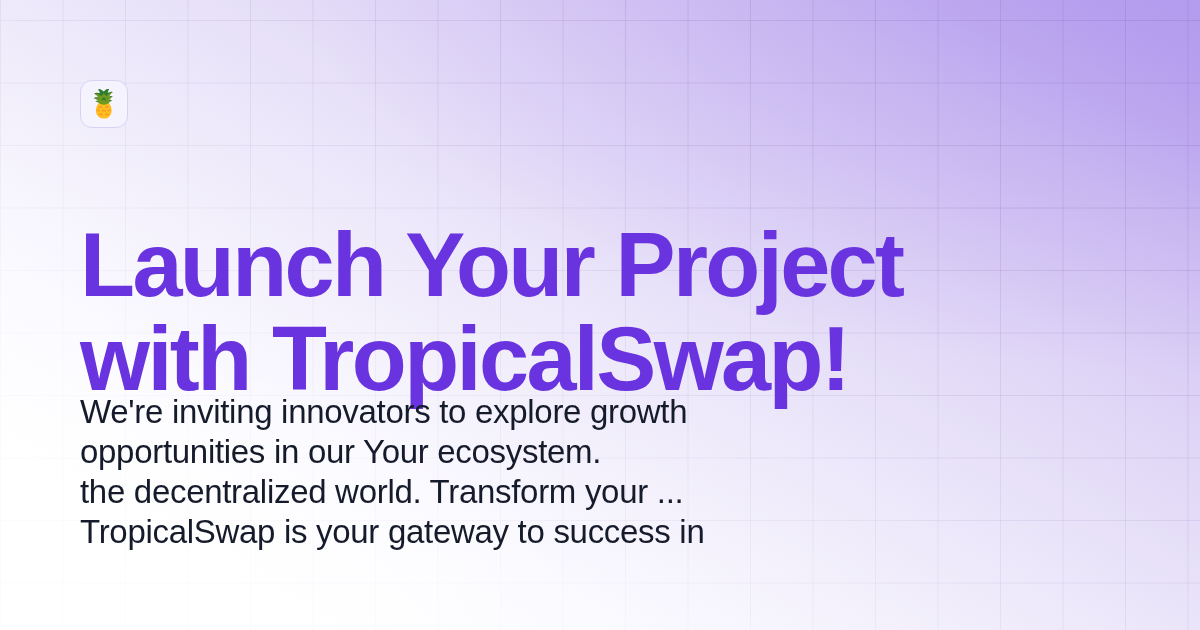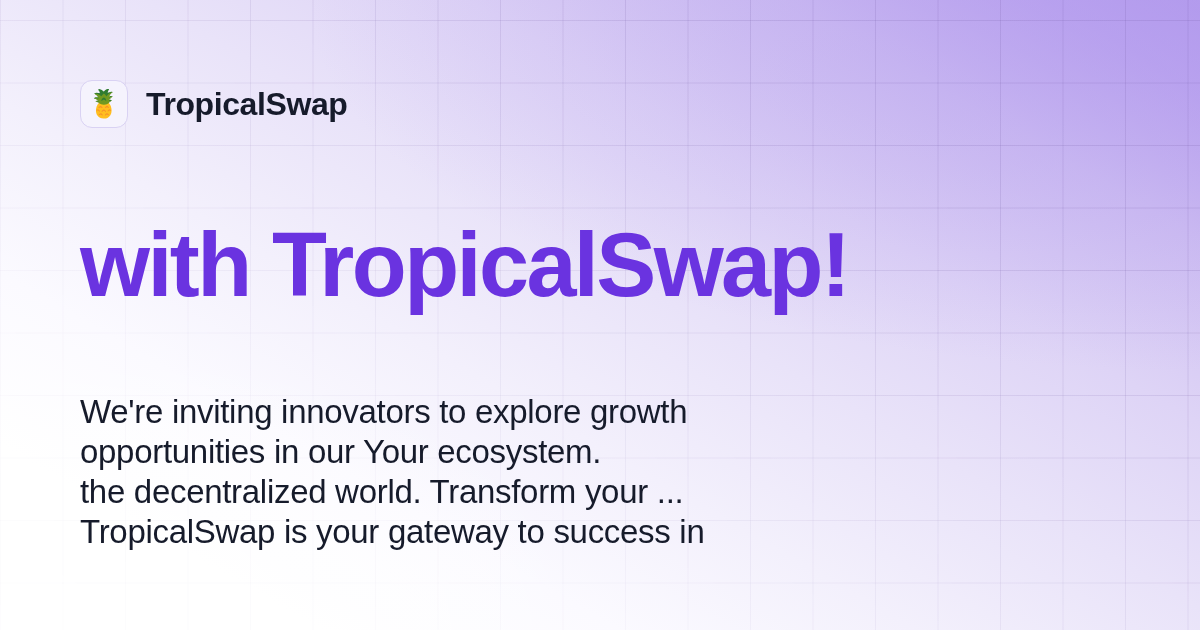--- a/index.html
+++ b/index.html
@@ -141,24 +141,24 @@
   <div class="bg-gradient"></div>
   <div class="bg-gradient-soft"></div>
   <div class="bg-grid"></div>
 
   <div class="content">
 
     <div class="brand">
       <div class="logo-box">
         <span>🍍</span>
       </div>
-      <div class="brand-name">TropicalSwap</div>
     </div>
 
     <h1 class="headline">
+      <span class="hl-line">Launch Your Project</span>
       <span class="hl-line">with TropicalSwap!</span>
     </h1>
 
     <div class="body-copy">
       <span class="bd-line">We're inviting innovators to explore growth</span>
       <span class="bd-line">opportunities in our Your ecosystem.</span>
       <span class="bd-line">the decentralized world. Transform your ...</span>
       <span class="bd-line">TropicalSwap is your gateway to success in</span>
     </div>
 

